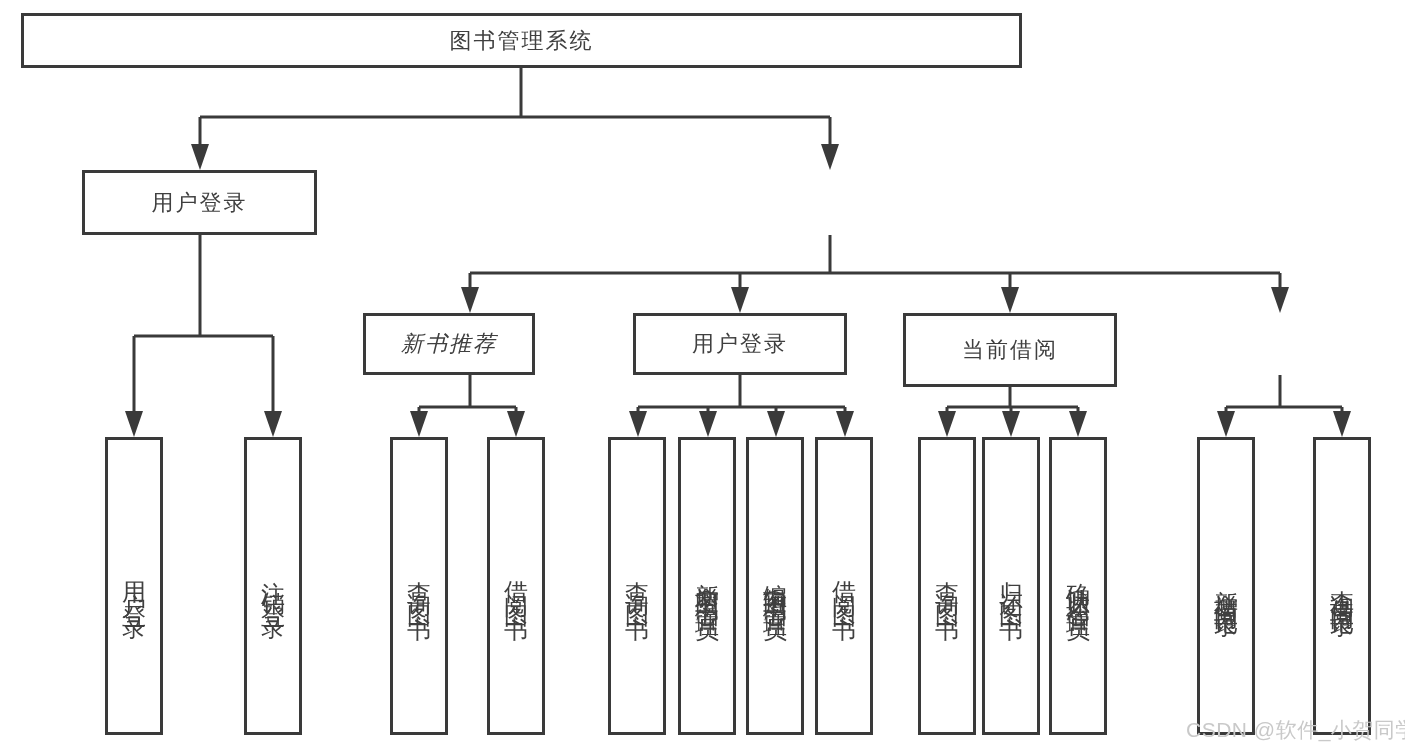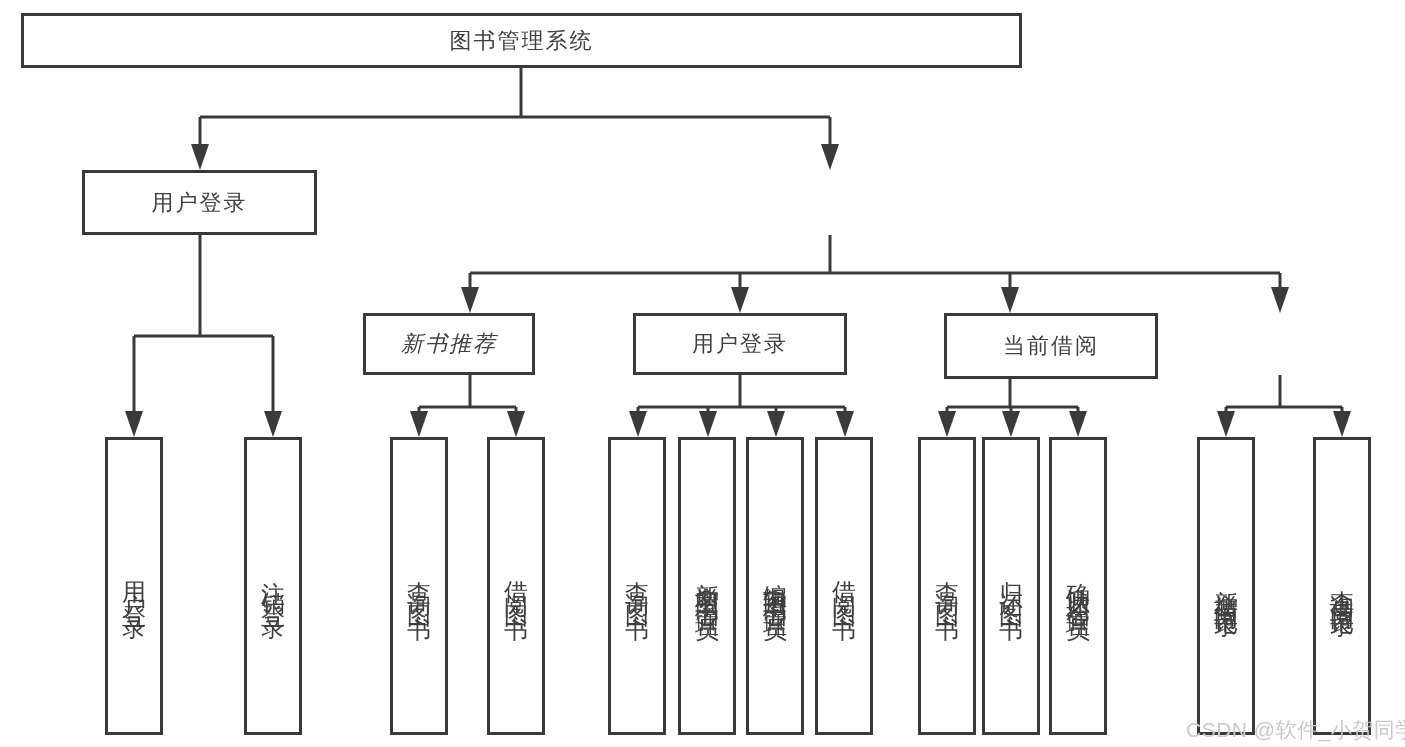--- a/index.html
+++ b/index.html
@@ -123,21 +123,21 @@
       <polygon class="arrowhead" points="1333,411 1351,411 1342,437"></polygon>
     </g>
   </svg>
 
   <div class="hbox" style="left:21px; top:13px; width:1001px; height:55px;">图书管理系统</div>
 
   <div class="hbox" style="left:82px; top:170px; width:235px; height:65px;">用户登录</div>
 
   <div class="hbox" style="left:363px; top:313px; width:172px; height:62px;font-style:italic;">新书推荐</div>
   <div class="hbox" style="left:633px; top:313px; width:214px; height:62px;">用户登录</div>
-  <div class="hbox" style="left:903px; top:313px; width:214px; height:66px;margin-left:41px;">当前借阅</div>
+  <div class="hbox" style="left:903px; top:313px; width:214px; height:74px;">当前借阅</div>
 
   <div class="vbox" style="left:105px;">
     <span class="vtext">用户登录</span>
   </div>
   <div class="vbox" style="left:244px;">
     <span class="vtext">注销登录</span>
   </div>
 
   <div class="vbox" style="left:390px;">
     <span class="vtext">查询图书</span>

